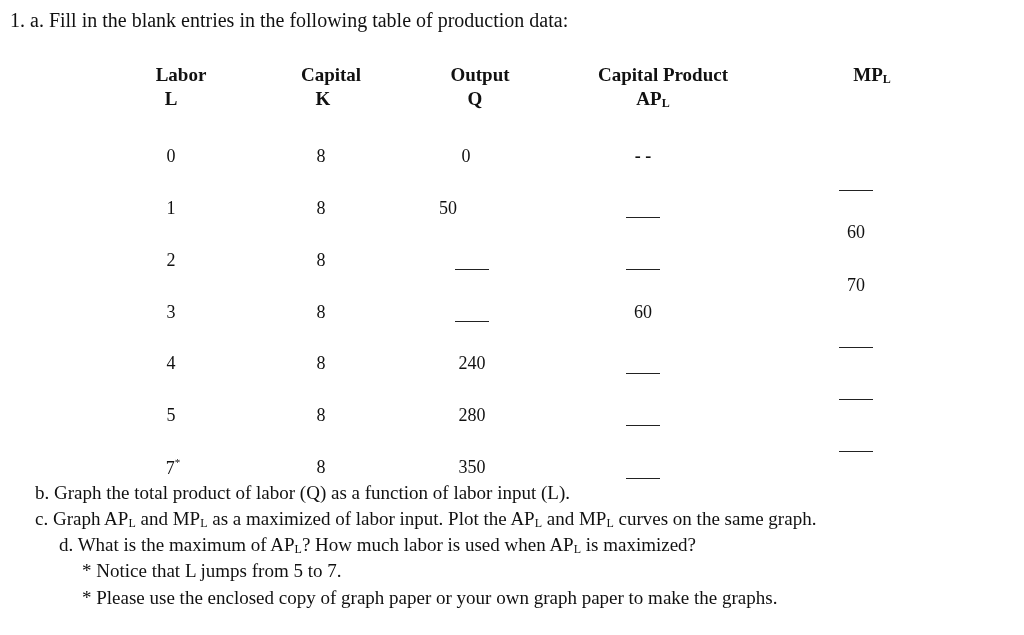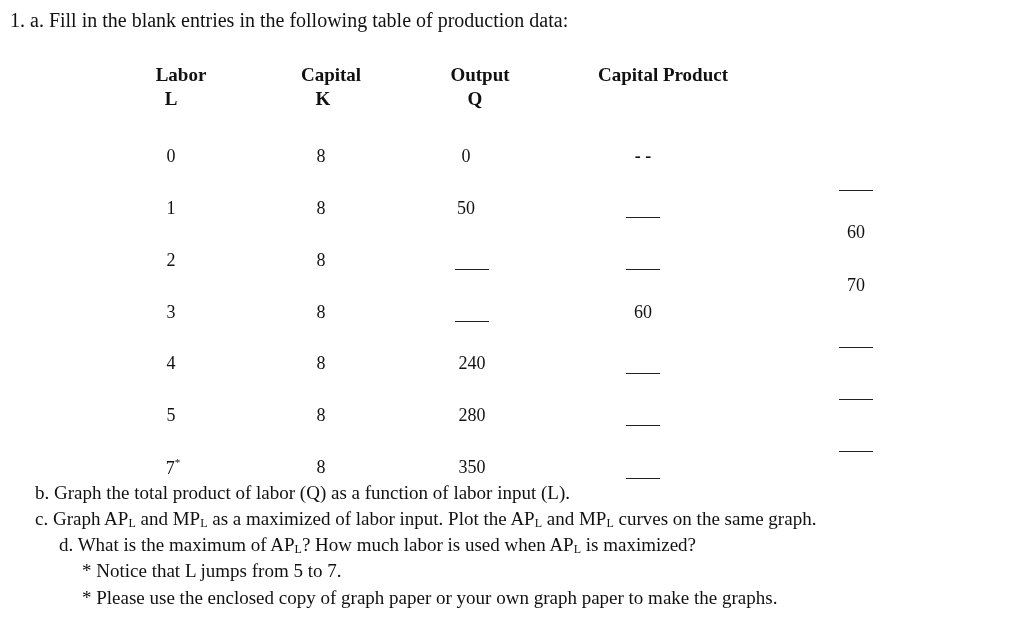--- a/index.html
+++ b/index.html
@@ -26,42 +26,44 @@
 <div class="abs hdr" style="left:331px; top:63px;">
   <div>Capital</div>
   <div style="margin-left:-16px">K</div>
 </div>
 <div class="abs hdr" style="left:460px; top:63px;margin-left:20px;">
   <div>Output</div>
   <div style="margin-left:-10px">Q</div>
 </div>
 <div class="abs hdr" style="left:663px; top:63px;">
   <div>Capital Product</div>
+  <div style="margin-left:-20px"><span>AP</span><span class="sub">L</span></div>
 </div>
 <div class="abs hdr" style="left:884px; top:63px;">
+  <div style="margin-left:-24px"><span>MP</span><span class="sub">L</span></div>
 </div>
 
 <div class="abs cell" style="left:171px; top:156px;">0</div>
 <div class="abs cell" style="left:171px; top:208px;">1</div>
 <div class="abs cell" style="left:171px; top:260px;">2</div>
 <div class="abs cell" style="left:171px; top:312px;">3</div>
 <div class="abs cell" style="left:171px; top:363px;">4</div>
 <div class="abs cell" style="left:171px; top:415px;">5</div>
 <div class="abs cell" style="left:173px; top:467px;"><span>7</span><span class="sup">*</span></div>
 
 <div class="abs cell" style="left:321px; top:156px;">8</div>
 <div class="abs cell" style="left:321px; top:208px;">8</div>
 <div class="abs cell" style="left:321px; top:260px;">8</div>
 <div class="abs cell" style="left:321px; top:312px;">8</div>
 <div class="abs cell" style="left:321px; top:363px;">8</div>
 <div class="abs cell" style="left:321px; top:415px;">8</div>
 <div class="abs cell" style="left:321px; top:467px;">8</div>
 
 <div class="abs cell" style="left:466px; top:156px;">0</div>
-<div class="abs cell" style="left:466px; top:208px;">50</div>
+<div class="abs cell" style="left:448px; top:208px;">50</div>
 <div class="blank" style="left:472px; top:269px;"></div>
 <div class="blank" style="left:472px; top:321px;"></div>
 <div class="abs cell" style="left:472px; top:363px;">240</div>
 <div class="abs cell" style="left:472px; top:415px;">280</div>
 <div class="abs cell" style="left:472px; top:467px;font-family:Liberation Serif, serif;">350</div>
 
 <div class="abs cell" style="left:643px; top:156px; font-weight:bold;">- -</div>
 <div class="blank" style="left:643px; top:217px;"></div>
 <div class="blank" style="left:643px; top:269px;"></div>
 <div class="abs cell" style="left:643px; top:312px;">60</div>

